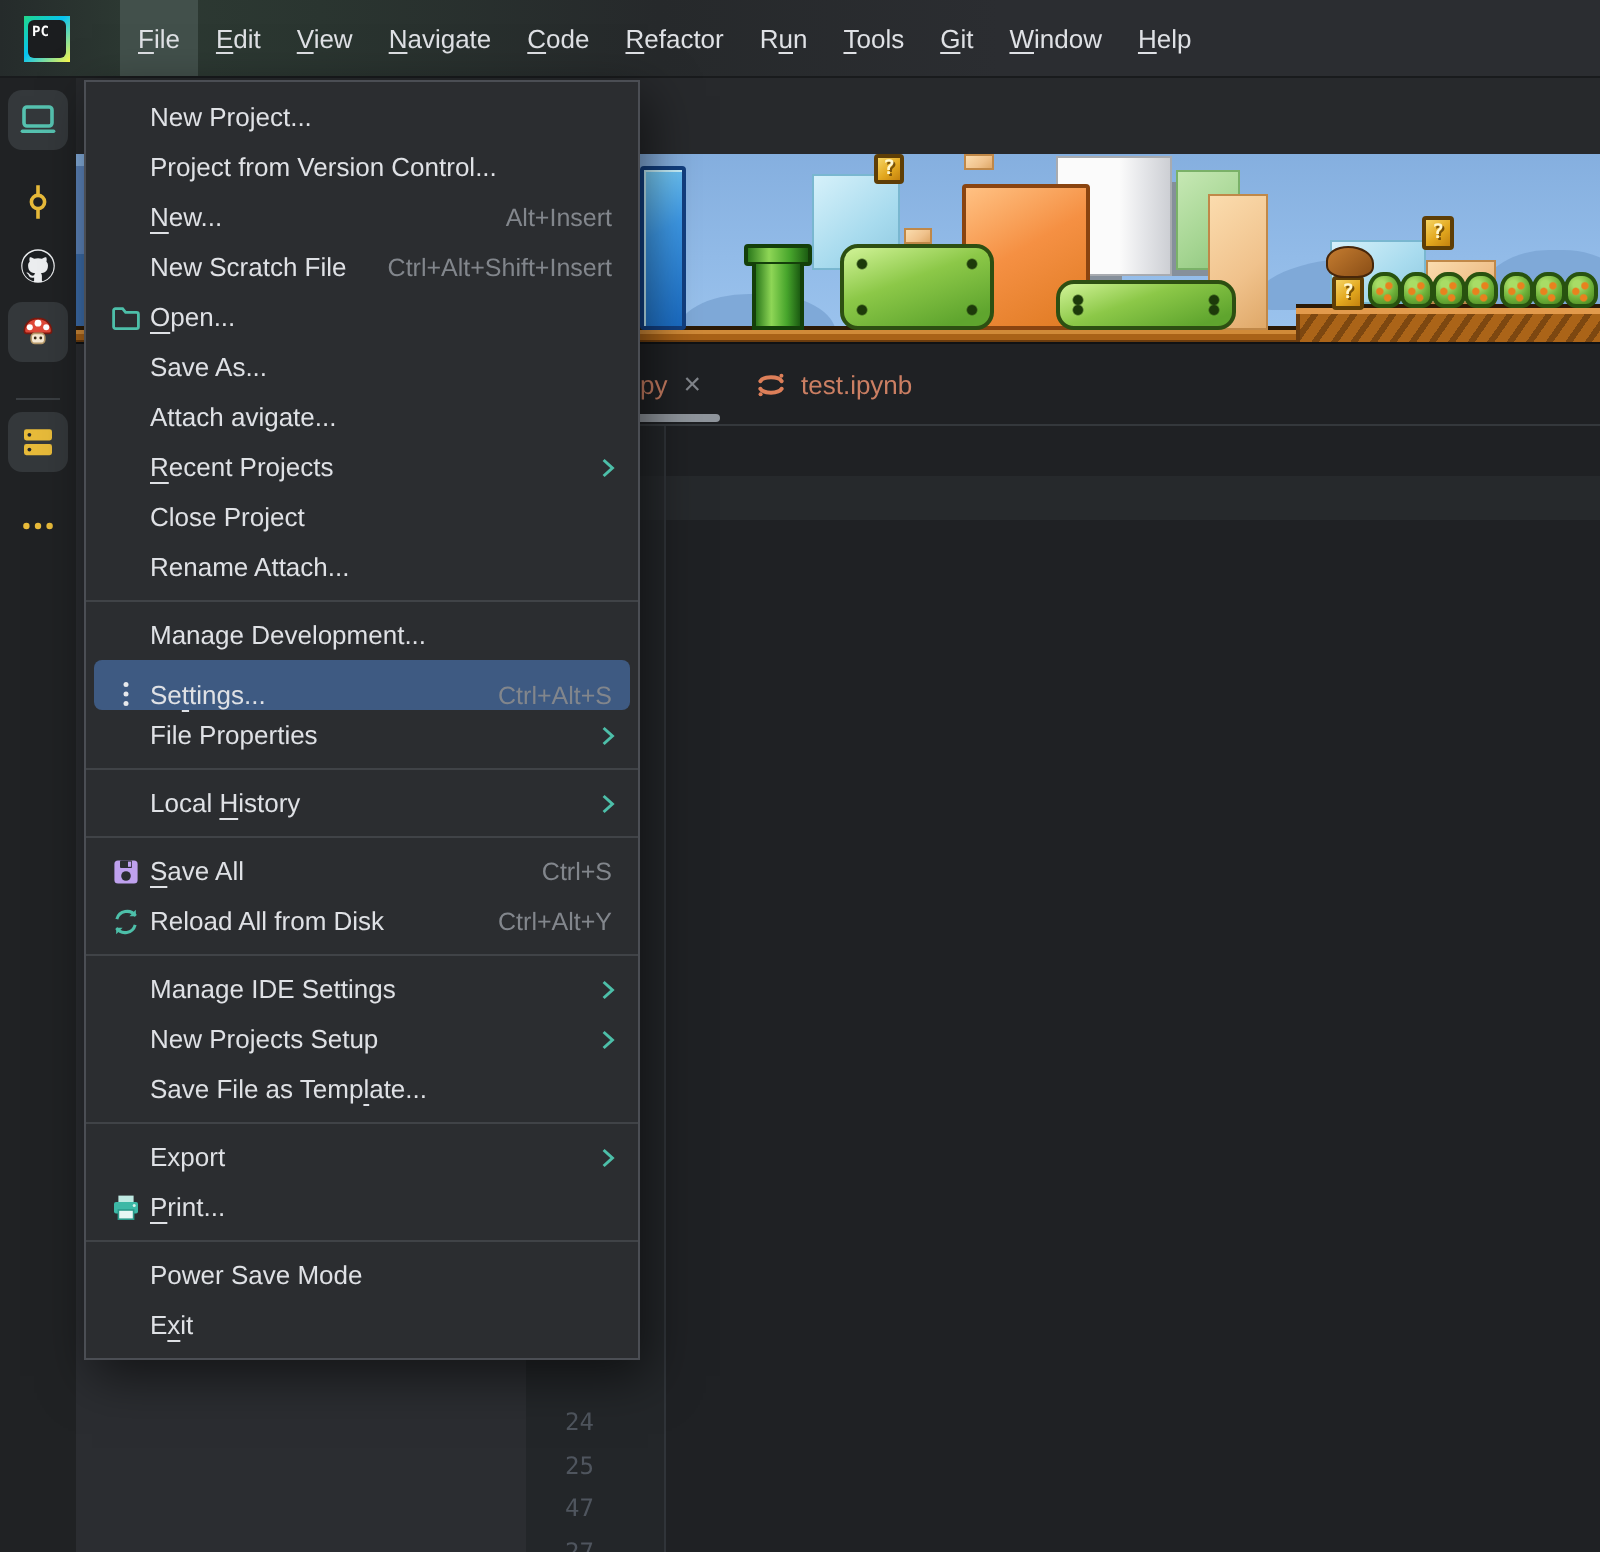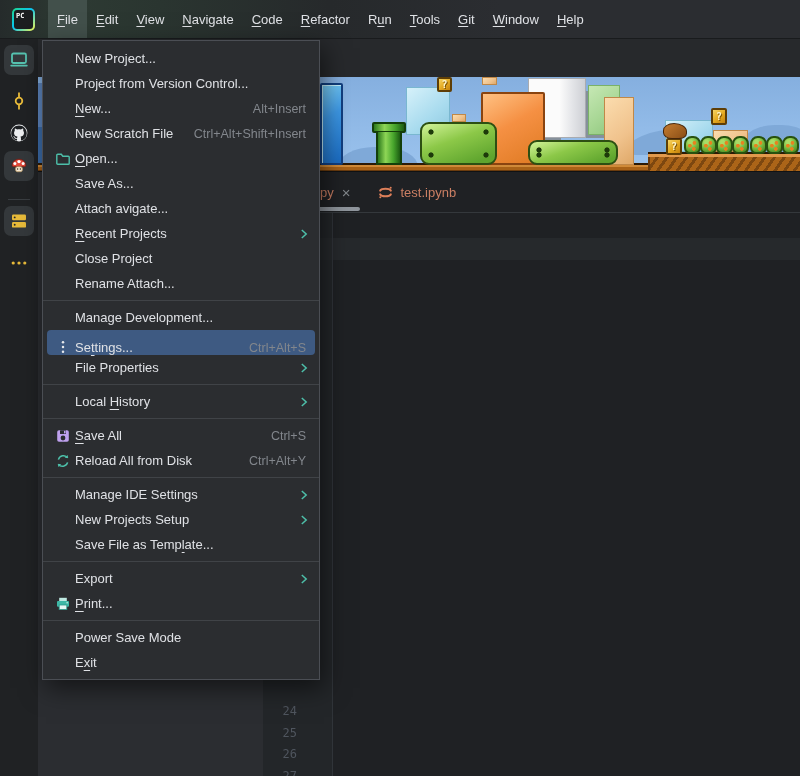--- a/index.html
+++ b/index.html
@@ -3,22 +3,22 @@
 <meta charset="utf-8">
 <style>
   * { margin:0; padding:0; box-sizing:border-box; }
   html,body { background:#17181a; }
   body { font-family:"Liberation Sans", sans-serif; }
   #root { position:relative; width:800px; height:776px; background:#1f2124; overflow:hidden; user-select:none; }
 
   
   #menubar { position:absolute; left:0; top:0; width:800px; height:39px;
     background:linear-gradient(90deg,#252b2b 0px,#2d3a33 70px,#2a3530 160px,#26292b 330px,#2b2d31 500px,#2b2d31 800px);
-    border-bottom:1px solid #191b1d; display:flex; align-items:stretch; padding-left:48px; }
-  #logo { position:absolute; left:12px; top:8px; width:23px; height:23px; border-radius:5px;
+    border-bottom:1px solid #191b1d; display:flex; align-items:stretch; padding-left:60px; }
+  #logo { position:absolute; left:12px; top:8px; width:23px; height:23px; border-radius:0;
     background:linear-gradient(135deg,#21d789 0%,#07c3f2 45%,#fcf84a 100%); }
   #logo .in { position:absolute; inset:2px; background:#1b1d1f; border-radius:3px;
     color:#fff; font-size:7px; font-weight:bold; font-family:"DejaVu Sans Mono",monospace; padding:2px 0 0 2px; }
   .mb-item { display:flex; align-items:center; padding:0 9px; color:#dfe1e5; font-size:13px; cursor:default; }
   .mb-item.active { background:#42504b; }
   .mb-item u { text-decoration:underline; text-underline-offset:2px; }
 
   
   #stripe { position:absolute; left:0; top:39px; width:38px; height:737px; background:#202224; }
   .st-box { position:absolute; left:4px; width:30px; height:30px; border-radius:7px; display:flex; align-items:center; justify-content:center; }
@@ -163,21 +163,21 @@
     </div>
   <div id="tab-scroll-thumb" style="left:318px;top:207px"></div>
   <div id="tab-divider"></div>
 
   <div id="gutter"></div>
   <div id="cell-band"></div>
   <div id="gutter-line"></div>
   <div id="line-numbers">
       <div>24</div>
       <div>25</div>
-      <div>26</div>
+      <div>47</div>
       <div>27</div>
     </div>
 
   <div id="menubar">
       <div class="mb-item active">
         <span><u>F</u>ile</span>
       </div>
       <div class="mb-item">
         <span><u>E</u>dit</span>
       </div>

